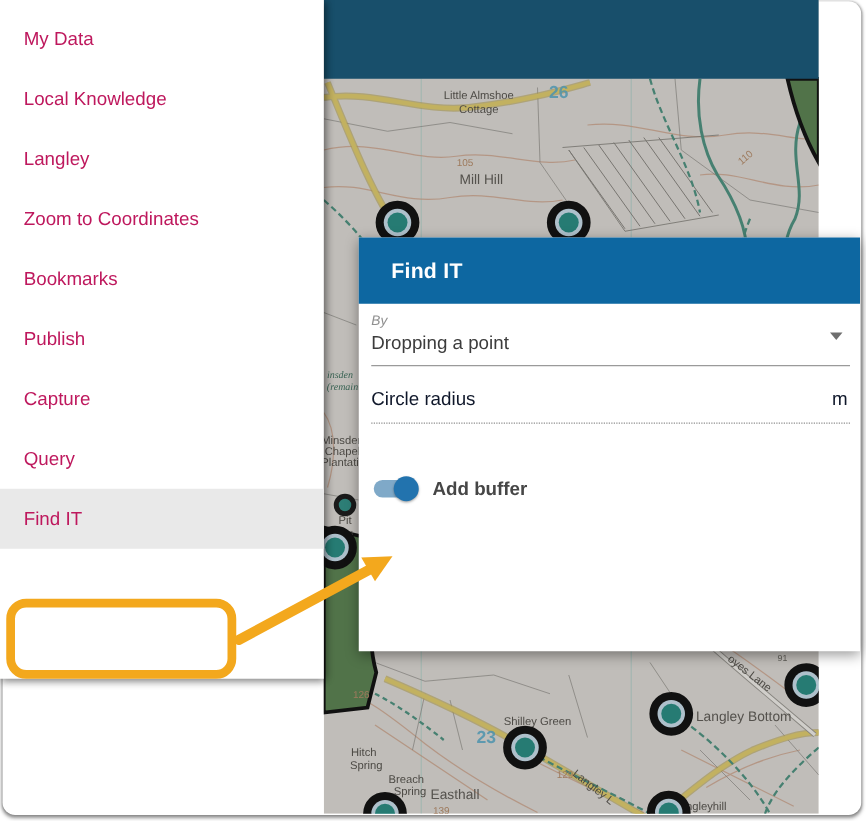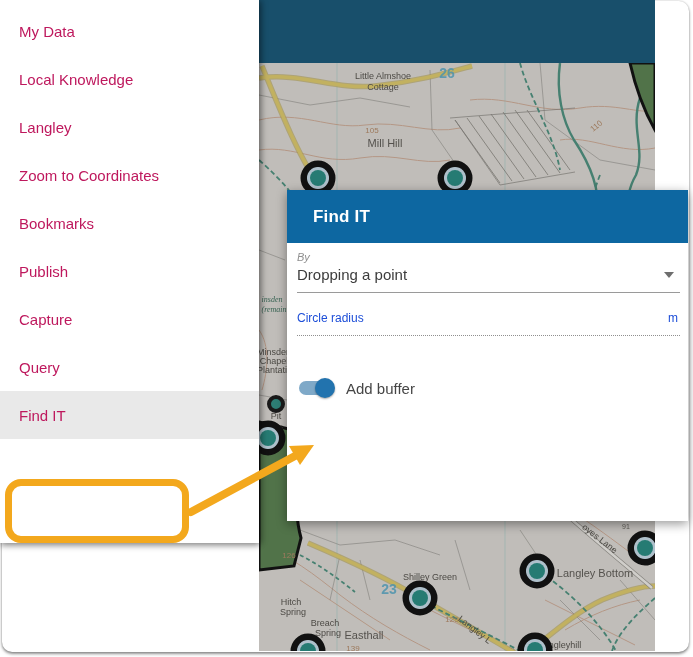--- a/index.html
+++ b/index.html
@@ -28,30 +28,30 @@
   .menu-item.active { background:#e9e9e9; }
 
   
   .panel { position:absolute; left:287px; top:190px; width:401px; height:331px; background:#ffffff;
            box-shadow:0 3px 10px rgba(0,0,0,0.4); z-index:3; }
   .panel-header { height:53px; background:#0d67a1; display:flex; align-items:center; padding-left:26px; }
   .panel-title { color:#ffffff; font-size:17px; font-weight:600; letter-spacing:.2px; }
   .panel-content { position:relative; padding:0 8px 0 10px; height:278px; }
   .field-label { font-size:11px; color:#8f8f8f;font-style:italic; }
   .by-label { padding-top:8px; }
-  .select-row { display:flex; align-items:center; justify-content:space-between;
+  .select-row { display:flex; align-items:flex-start; justify-content:space-between;
                 padding:3px 0 9px 0; border-bottom:1px solid #9a9a9a; cursor:pointer; }
   .select-value { font-size:15px; color:#3c3c3c; }
   .caret { width:0; height:0; border-left:5px solid transparent; border-right:5px solid transparent;
            border-top:6px solid #6e6e6e; margin-right:6px; }
   .radius-row { display:flex; align-items:center; justify-content:space-between; margin-top:18px;
                 padding-bottom:10px; border-bottom:1px dotted #8f8f8f; }
-  .radius-placeholder, .radius-unit { font-size:12px; color:#1d4ed8; }
+  .radius-placeholder, .radius-unit { font-size:15px; color:#0f172a; }
   .radius-unit { margin-right:2px; }
-  .toggle-row { display:flex; align-items:center; margin-top:42px; height:20px; }
+  .toggle-row { display:flex; align-items:center; margin-top:42px; height:20px;font-weight:bold; }
   .toggle { position:relative; width:34px; height:14px; margin-left:2px; cursor:pointer; }
   .toggle-track { position:absolute; left:0; top:0; width:34px; height:14px; border-radius:7px; background:#7fa9c8; }
   .toggle-thumb { position:absolute; right:-2px; top:-3px; width:20px; height:20px; border-radius:50%;
                   background:#2273ae; box-shadow:0 1px 2px rgba(0,0,0,0.35); }
   .toggle-label { font-size:15px; color:#464646; margin-left:13px; }
   .buffer-group { position:absolute; left:171px; top:112px; width:227px; }
   .buffer-value { font-size:15px; color:#3c3c3c; margin-top:6px; padding-bottom:4px; border-bottom:1px solid #8f8f8f; }
 
   
   .annot { position:absolute; left:0; top:0; width:693px; height:657px; z-index:5; pointer-events:none; }

